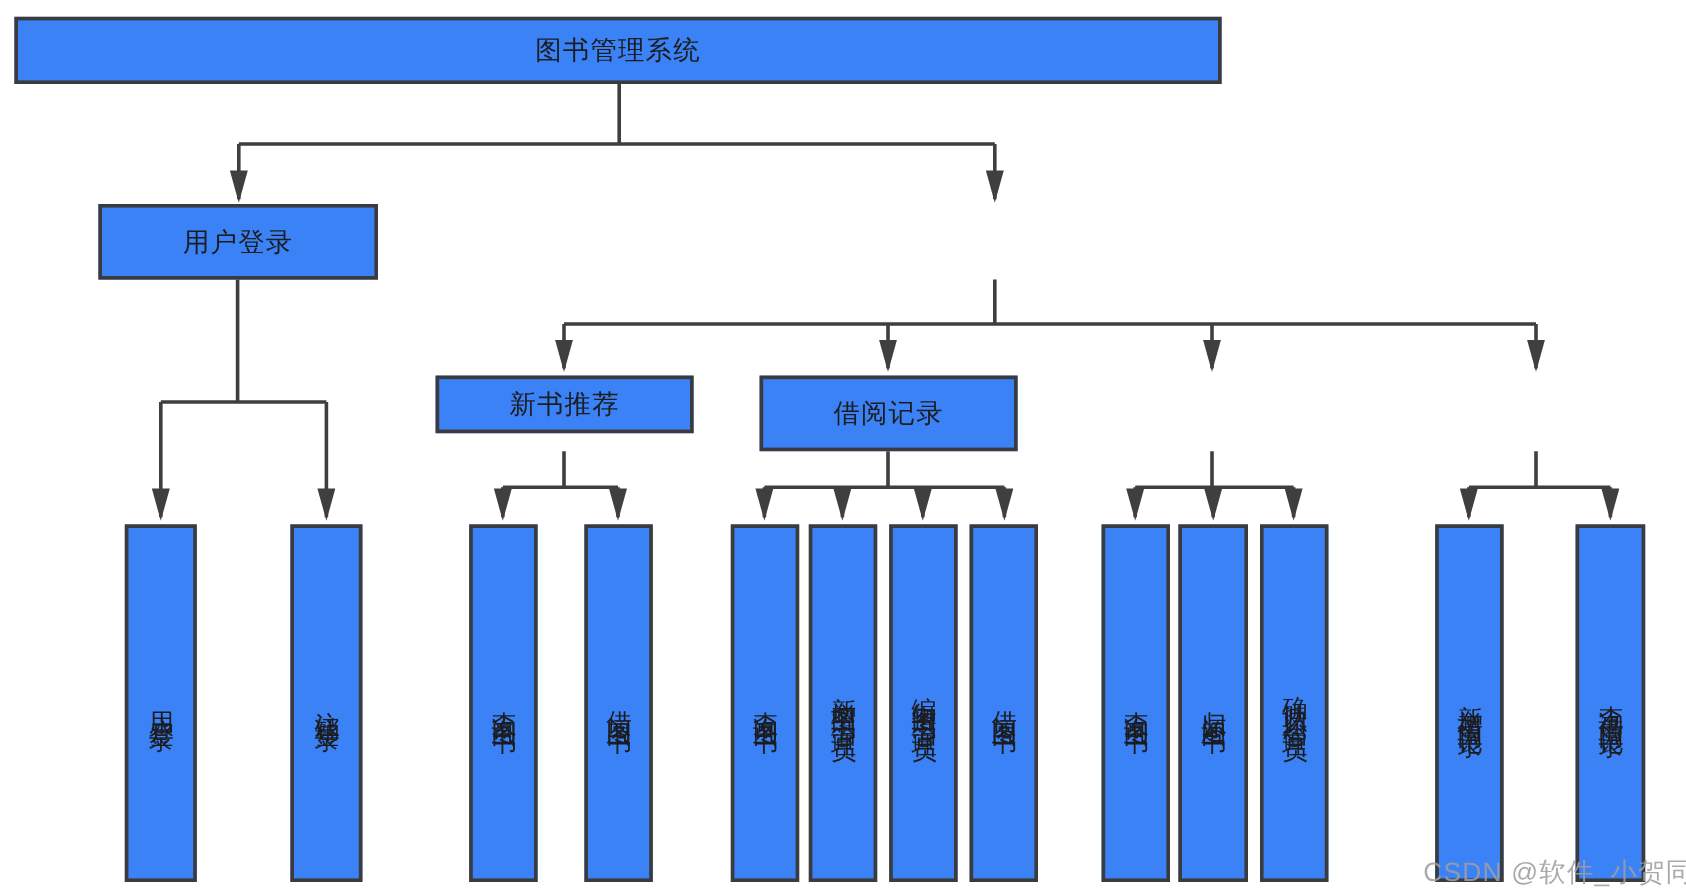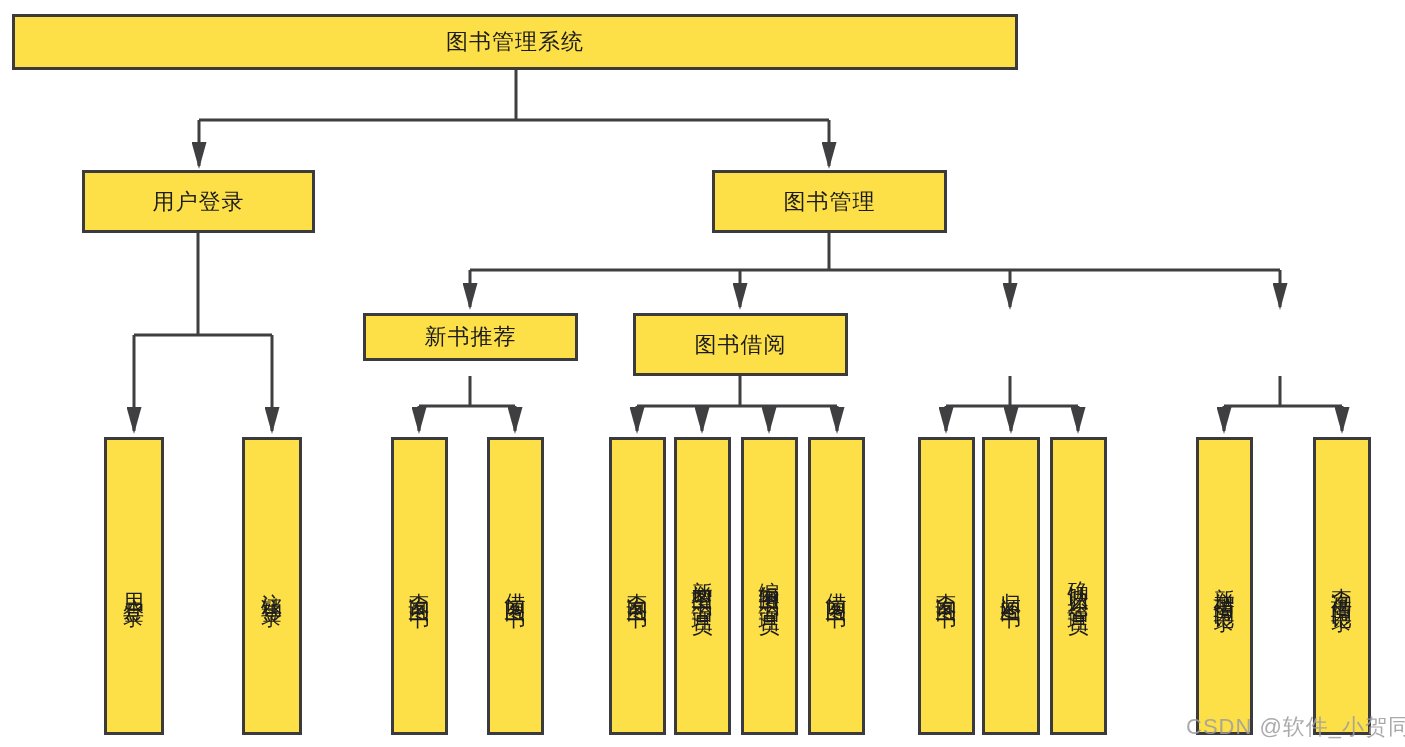--- a/index.html
+++ b/index.html
@@ -9,21 +9,21 @@
     height: 747px;
     background: #ffffff;
     font-family: "Liberation Sans", "DejaVu Sans", sans-serif;
     overflow: hidden;
   }
   #wires { position: absolute; left: 0; top: 0; width: 1405px; height: 747px; }
   .node {
     position: absolute;
     box-sizing: border-box;
     border: 3px solid #3b3b3d;
-    background: #fde047;
+    background: #3b82f6;
     display: flex;
     align-items: center;
     justify-content: center;
     color: #1c1c1e;
     font-size: 22px;
     letter-spacing: 1px;
     z-index: 2;
   }
   .leaf { font-size: 21px; }
   .vlabel {
@@ -86,29 +86,26 @@
     </g>
   </svg>
 
   <div class="node" style="left:12px; top:14px; width:1006px; height:56px;">
     <span>图书管理系统</span>
   </div>
 
   <div class="node" style="left:82px; top:170px; width:233px; height:63px;">
     <span>用户登录</span>
   </div>
-  <div class="node" style="left:712px; top:170px; width:235px; height:63px;">
-    <span>图书管理</span>
-  </div>
 
   <div class="node" style="left:363px; top:313px; width:215px; height:48px;">
     <span>新书推荐</span>
   </div>
   <div class="node" style="left:633px; top:313px; width:215px; height:63px;">
-    <span>图书借阅</span>
+    <span>借阅记录</span>
   </div>
 
   <div class="node leaf" style="left:104px; top:437px; width:60px; height:298px;">
     <span class="vlabel">用户登录</span>
   </div>
   <div class="node leaf" style="left:242px; top:437px; width:60px; height:298px;">
     <span class="vlabel">注销登录</span>
   </div>
 
   <div class="node leaf" style="left:391px; top:437px; width:57px; height:298px;">

